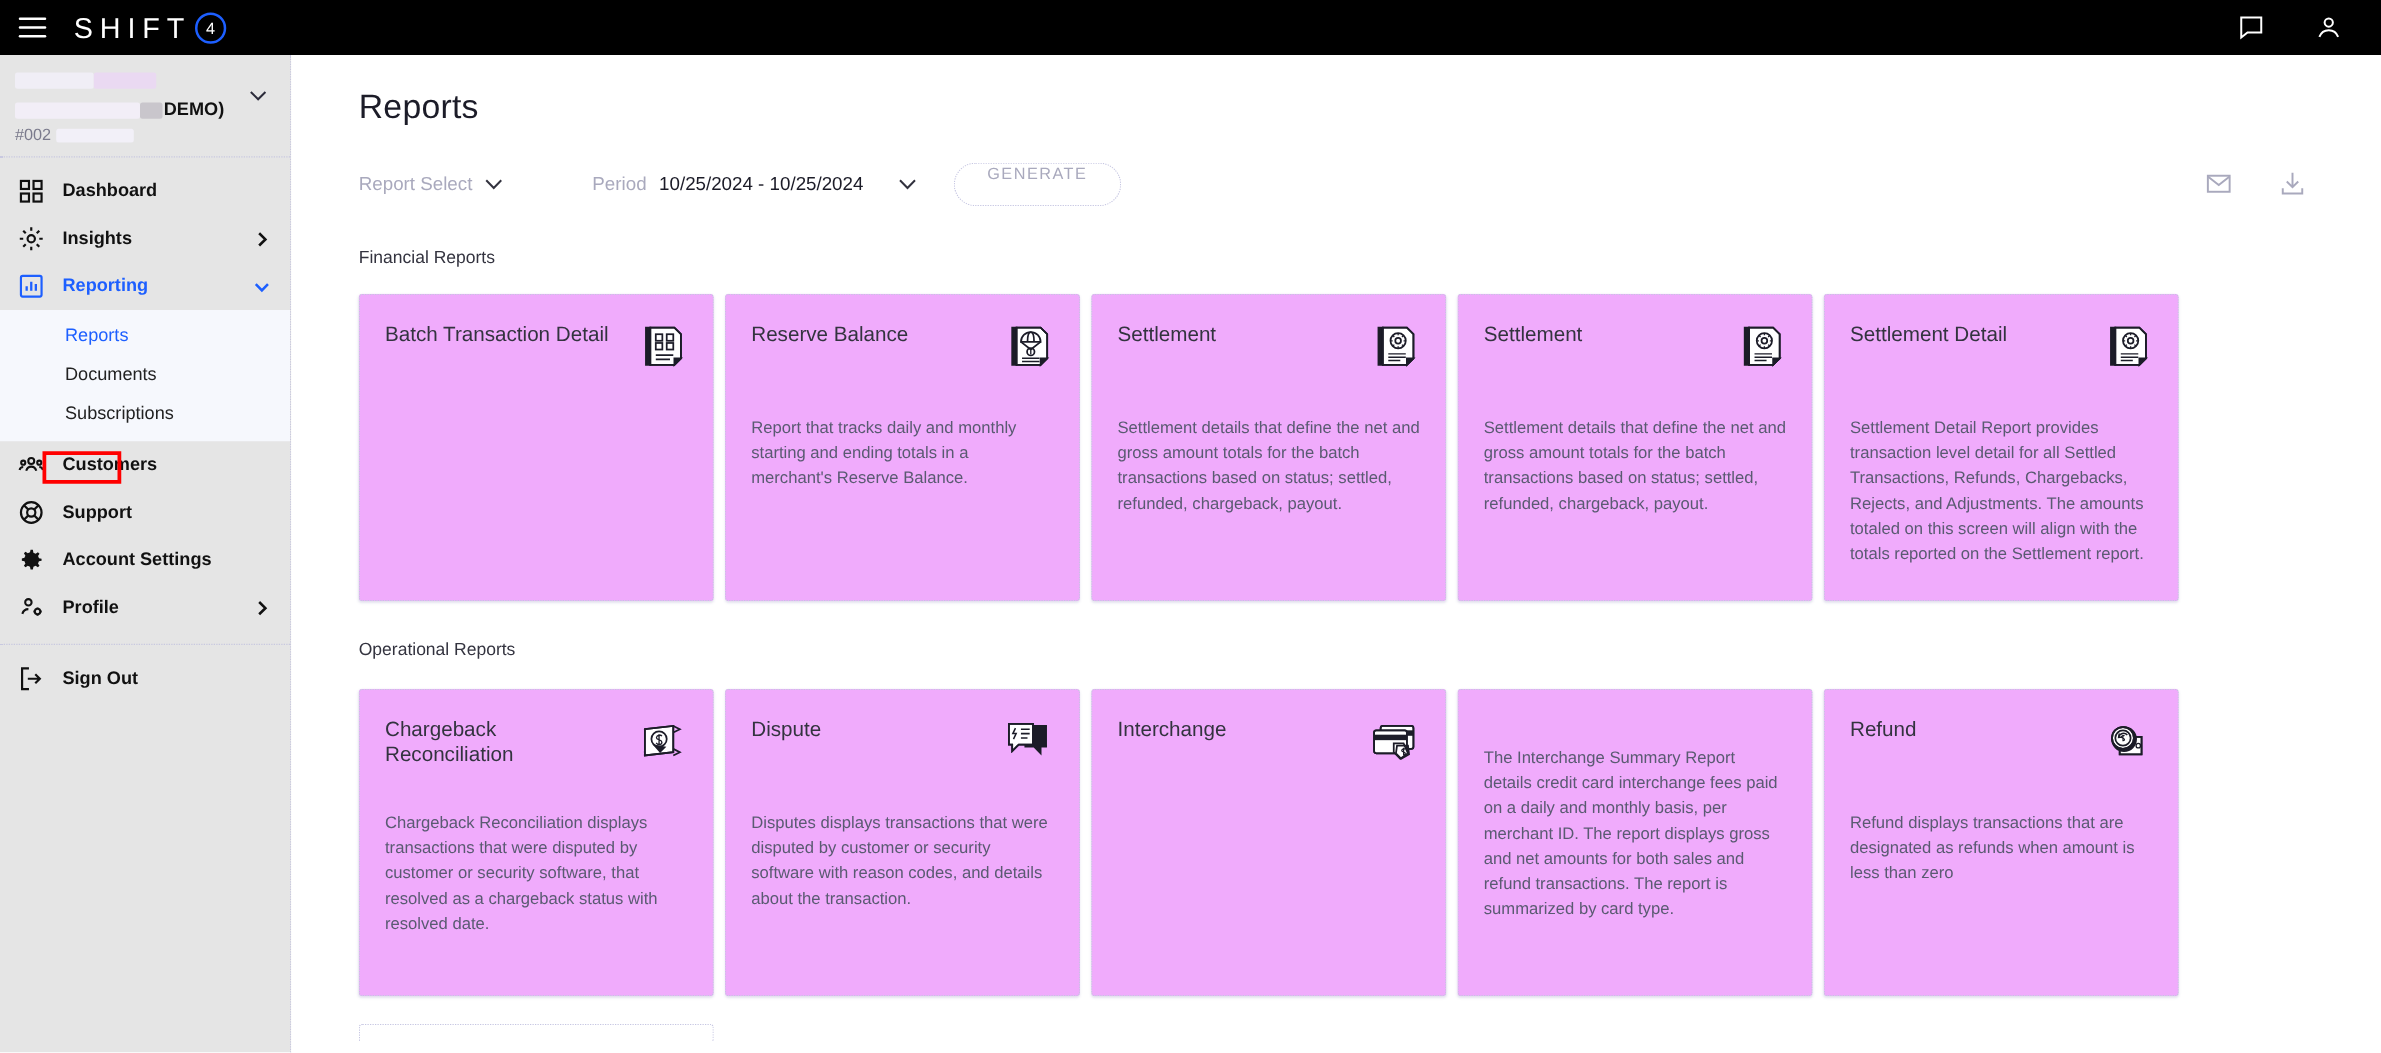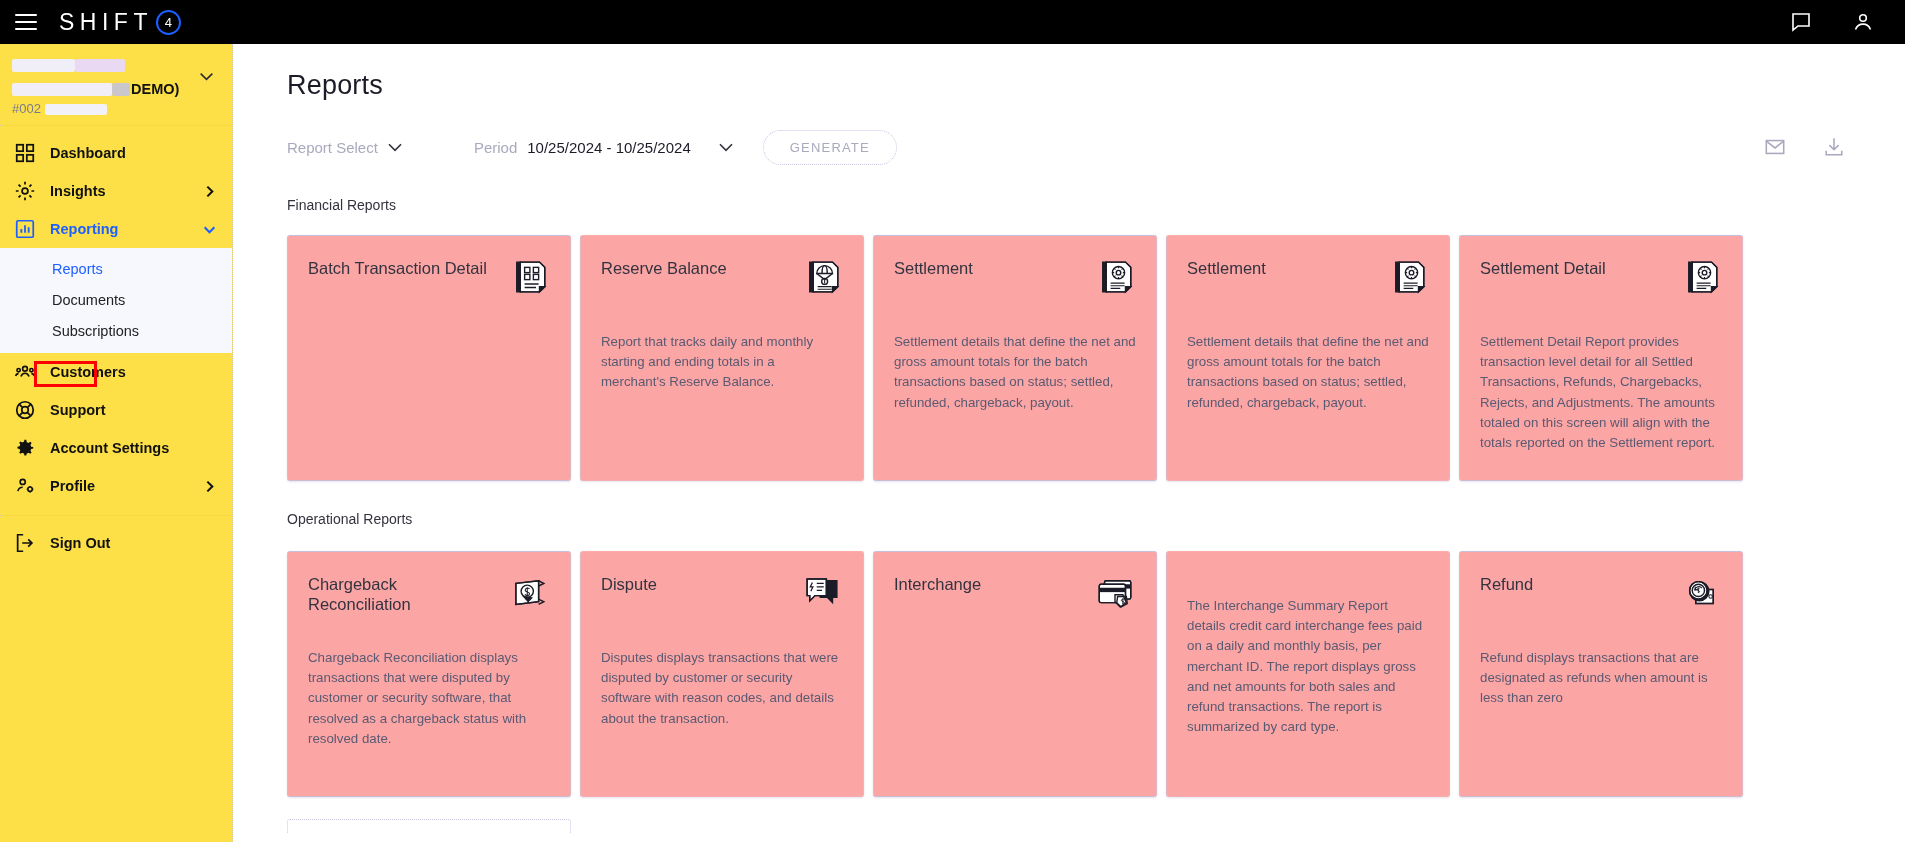--- a/index.html
+++ b/index.html
@@ -40,21 +40,21 @@
   .topbar-right {
     margin-left: auto; display: flex; align-items: center; gap: 38px;
     margin-right: 30px;
   }
   .topicon { width: 24px; height: 24px; display: block; cursor: pointer; }
 
   
   .sidebar {
     position: absolute; top: 44px; left: 0;
     width: 233px; height: 798px;
-    background: #fde047;
+    background: #e5e5e5;
     border-right: 1px dotted #c8c8e0;
   }
   .acct {
     padding: 12px 14px 10px 12px; height: 82px;
     border-bottom: 1px dotted #c8c8e0;
     position: relative; cursor: pointer;
   }
   .redact { border-radius: 2px; height: 13px; display: inline-block; vertical-align: middle; }
   .r1 { width: 63px; background: #f0eef6; }
   .r1b { width: 50px; background: #ead9f2; }
@@ -111,41 +111,41 @@
   .tb-select { display: flex; align-items: center; cursor: pointer; }
   .tb-placeholder { font-size: 15px; color: #a9a9bd; }
   .tb-label { font-size: 15px; color: #a9a9bd; margin-right: 10px; }
   .tb-value { font-size: 15px; color: #1c1c28; }
   .tb-chev { width: 14px; height: 9px; margin-left: 10px; }
   .tb-gap { width: 72px; }
   .generate-btn {
     margin-left: 30px;
     border: 1px dotted #c6c6e2; border-radius: 22px;
     height: 35px; padding: 0 26px;
-    display: flex; align-items: center; justify-content: center;
+    display: flex; align-items: flex-start; justify-content: center;
     font-size: 13px; letter-spacing: 1.2px; color: #a9a9bd;
     background: #fff; cursor: pointer;
   }
   .toolbar-right {
     position: absolute; right: 60px; display: flex; align-items: center; gap: 37px;
   }
   .tb-icon { width: 22px; height: 22px; cursor: pointer; display: block; }
 
   
   .section-title {
     font-size: 14px; color: #33333f; font-weight: 400;
     margin: 30px 0 0 54px;
   }
   .card-grid {
     display: flex; gap: 9px; margin: 22px 0 0 54px;
   }
   .card {
     width: 284px; height: 246px;
     border: 1px dotted #c6c6e2; border-radius: 3px;
-    background: #fca5a5;
+    background: #f0abfc;
     box-shadow: 0 1px 2px rgba(100,100,160,.18);
     padding: 22px 20px 18px 20px;
     position: relative; cursor: pointer;
     flex: 0 0 284px;
   }
   .card-head {
     display: flex; align-items: flex-start; justify-content: space-between;
     min-height: 52px;
   }
   .card-title {

